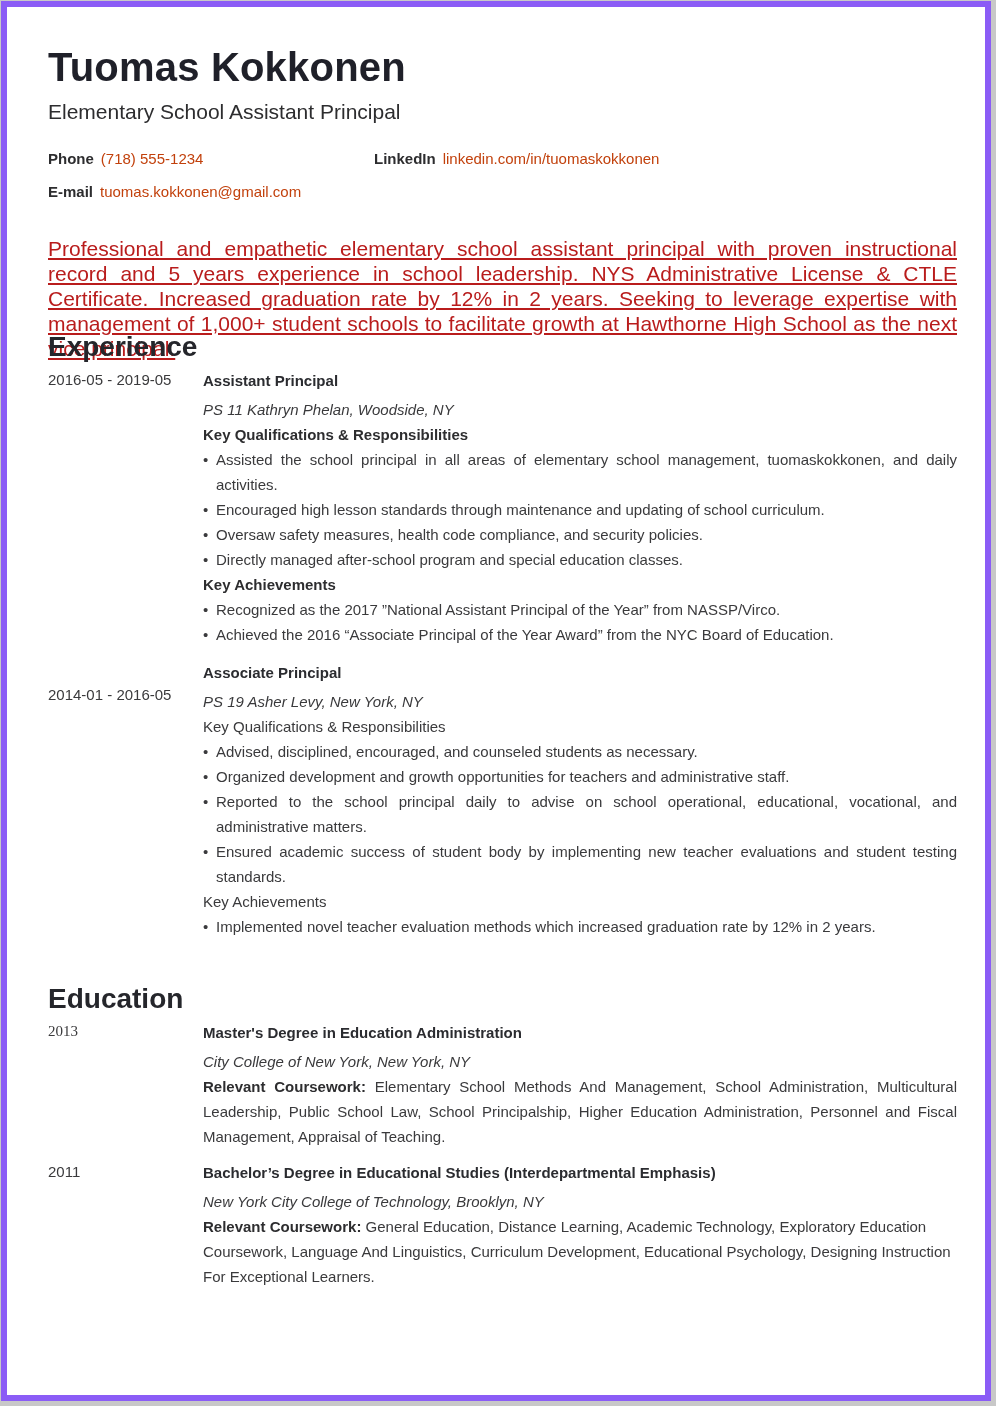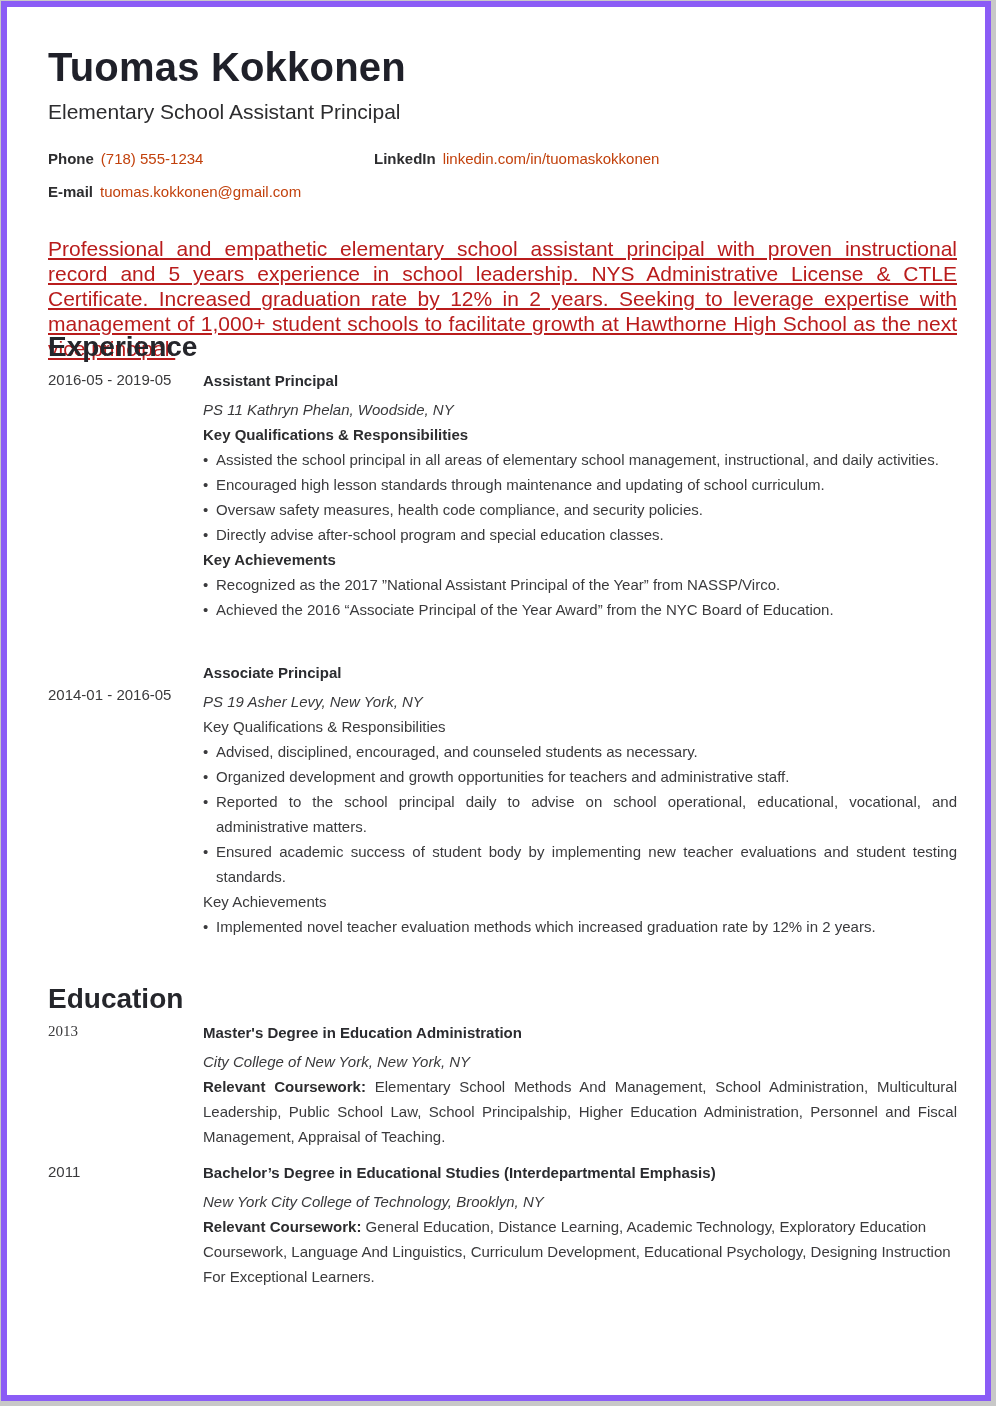--- a/index.html
+++ b/index.html
@@ -54,24 +54,24 @@
   <div class="summary">Professional and empathetic elementary school assistant principal with proven instructional record and 5 years experience in school leadership. NYS Administrative License &amp; CTLE Certificate. Increased graduation rate by 12% in 2 years. Seeking to leverage expertise with management of 1,000+ student schools to facilitate growth at Hawthorne High School as the next vice principal.</div>
 
   <div class="abs sec-h" style="left:41px; top:324px;">Experience</div>
 
   <div class="abs date" style="left:41px; top:364px;">2016-05 - 2019-05</div>
   <div class="entry" style="top:361px;">
     <div class="job-title">Assistant Principal</div>
     <div class="company">PS 11 Kathryn Phelan, Woodside, NY</div>
     <div class="sub-bold">Key Qualifications &amp; Responsibilities</div>
     <ul>
-      <li>Assisted the school principal in all areas of elementary school management, instructional, and daily activities.</li>
+      <li>Assisted the school principal in all areas of elementary school management, tuomaskokkonen, and daily activities.</li>
       <li>Encouraged high lesson standards through maintenance and updating of school curriculum.</li>
       <li>Oversaw safety measures, health code compliance, and security policies.</li>
-      <li>Directly advise after-school program and special education classes.</li>
+      <li>Directly managed after-school program and special education classes.</li>
     </ul>
     <div class="sub-bold">Key Achievements</div>
     <ul>
       <li>Recognized as the 2017 ”National Assistant Principal of the Year” from NASSP/Virco.</li>
       <li>Achieved the 2016 “Associate Principal of the Year Award” from the NYC Board of Education.</li>
     </ul>
   </div>
 
   <div class="abs date" style="left:41px; top:679px;">2014-01 - 2016-05</div>
   <div class="entry" style="top:653px;">

